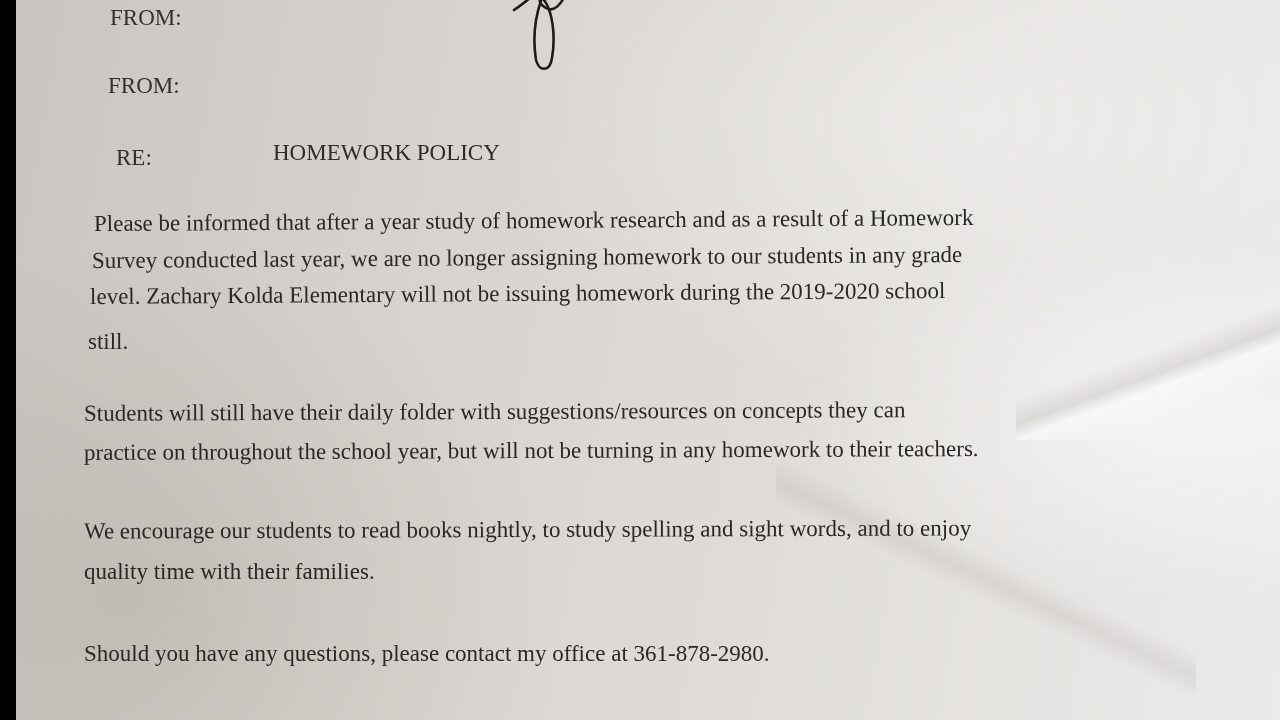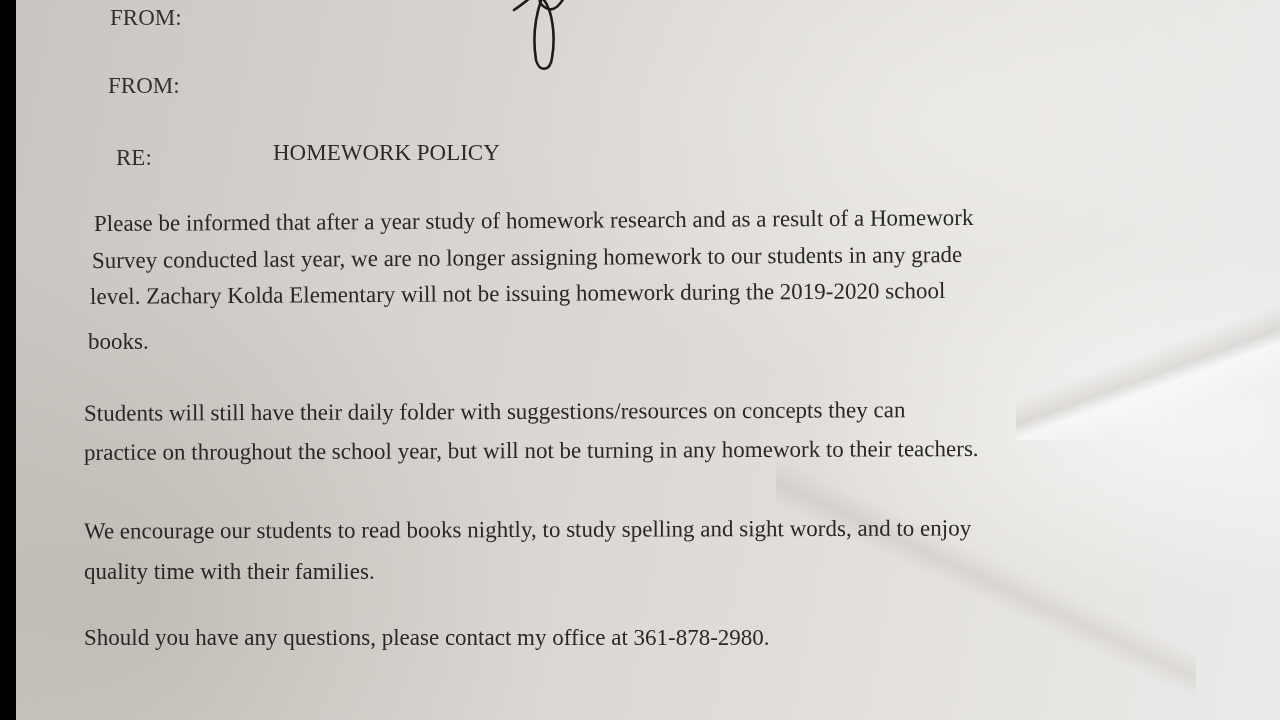--- a/index.html
+++ b/index.html
@@ -87,31 +87,31 @@
 
     <div class="hdr-label" style="left:92px; top:72px;">FROM:</div>
 
     <div class="hdr-label" style="left:100px; top:144px;">RE:</div>
     <div class="hdr-value re-value" style="left:257px; top:139px;">HOMEWORK POLICY</div>
 
     <div>
       <div class="para-line" style="left:78px; top:207px; transform:rotate(-0.4deg);">Please be informed that after a year study of homework research and as a result of a Homework</div>
       <div class="para-line" style="left:76px; top:244px; transform:rotate(-0.4deg);">Survey conducted last year, we are no longer assigning homework to our students in any grade</div>
       <div class="para-line" style="left:74px; top:280px; transform:rotate(-0.4deg);">level.  Zachary Kolda Elementary will not be issuing homework during the 2019-2020 school</div>
-      <div class="para-line" style="left:72px; top:328px;">books.</div>
+      <div class="para-line" style="left:72px; top:328px;">still.</div>
     </div>
 
     <div>
       <div class="para-line" style="left:68px; top:398px; transform:rotate(-0.25deg);">Students will still have their daily folder with suggestions/resources on concepts they can</div>
       <div class="para-line" style="left:68px; top:437px; transform:rotate(-0.25deg);">practice on throughout the school year, but will not be turning in any homework to their teachers.</div>
     </div>
 
     <div>
       <div class="para-line" style="left:68px; top:516px; transform:rotate(-0.2deg);">We encourage our students to read books nightly, to study spelling and sight words, and to enjoy</div>
       <div class="para-line" style="left:68px; top:558px;">quality time with their families.</div>
     </div>
 
     <div>
-      <div class="para-line" style="left:68px; top:624px;">Should you have any questions, please contact my office at 361-878-2980.</div>
+      <div class="para-line" style="left:68px; top:640px;">Should you have any questions, please contact my office at 361-878-2980.</div>
     </div>
 
   </div>
 </div>
 
 </body></html>

